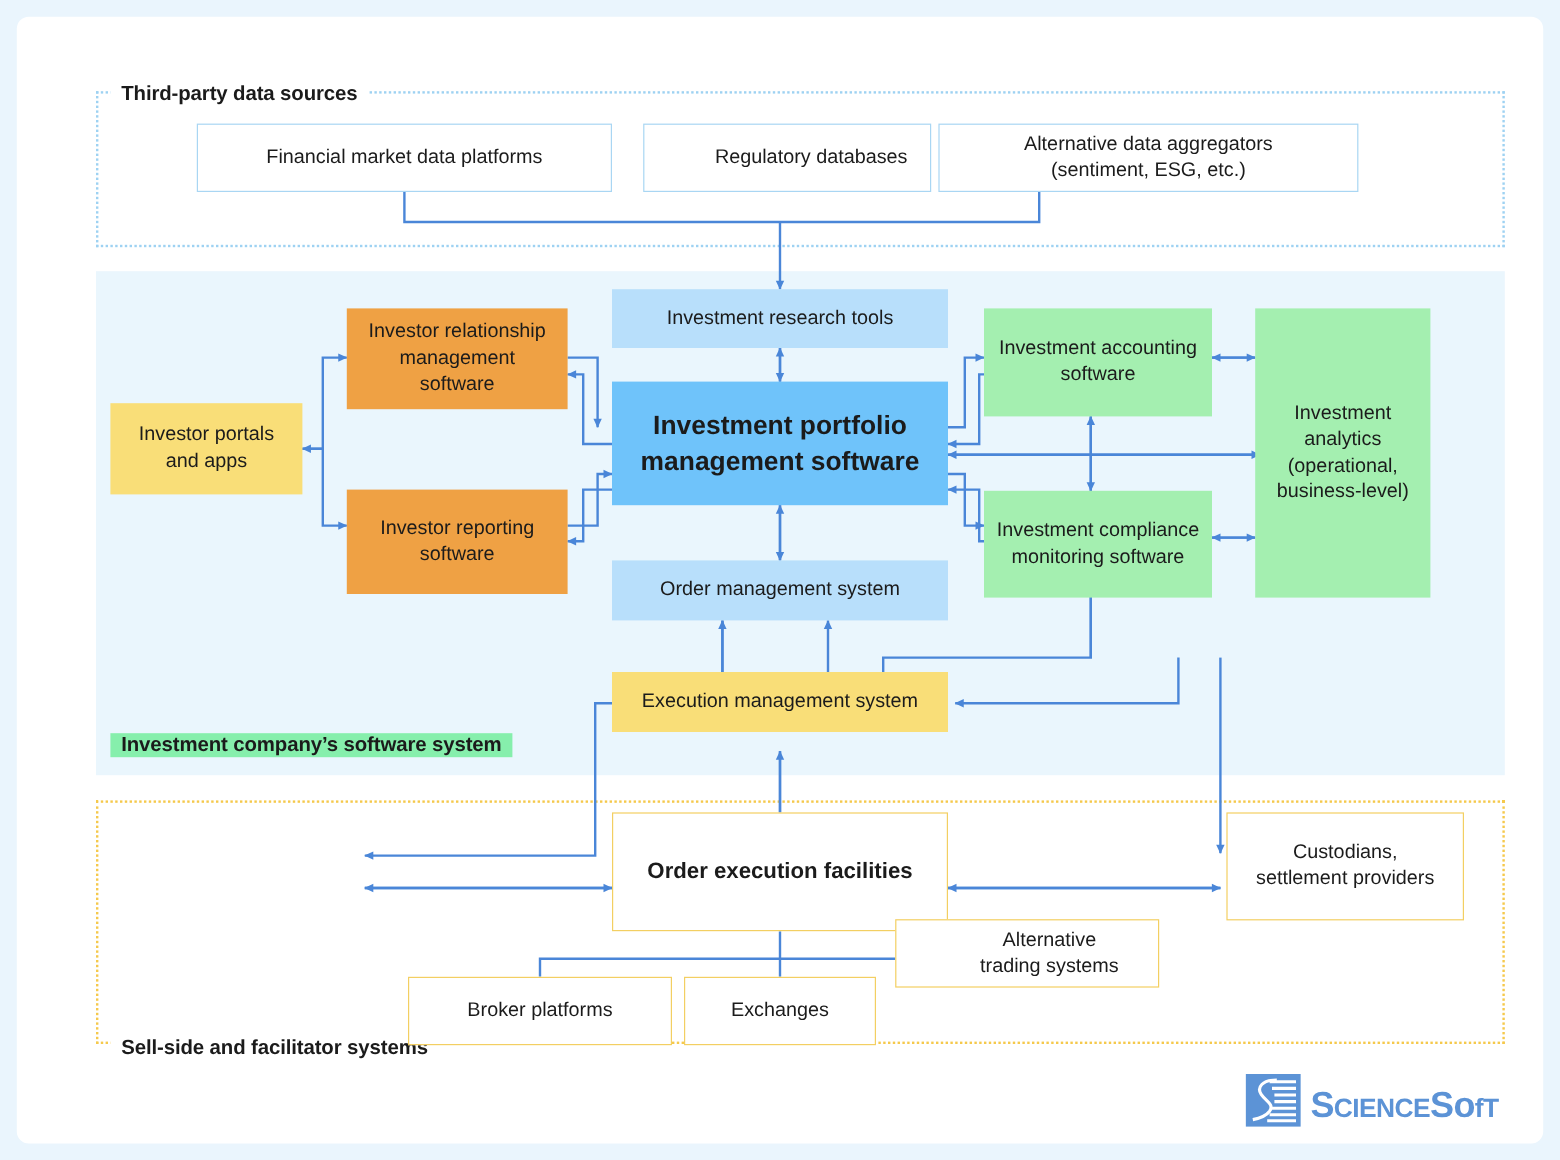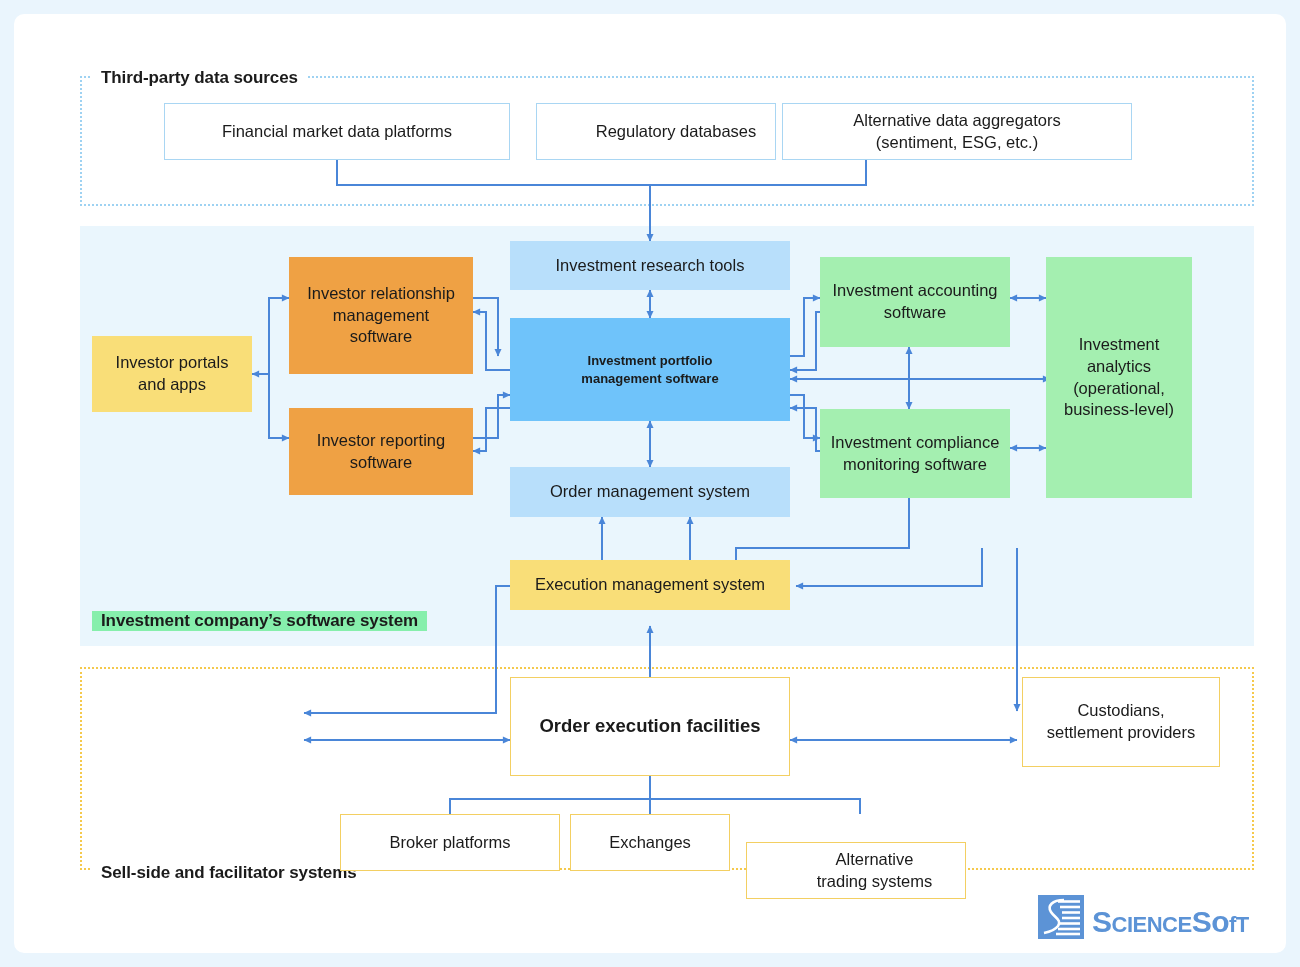--- a/index.html
+++ b/index.html
@@ -67,21 +67,21 @@
     text-align: center;
     font-size: 16.5px;
     line-height: 1.32;
     color: #1b1b1b;
     padding: 4px 8px;
     z-index: 5;
   }
   .box.outline-blue  { background:#ffffff; border:1px solid #a9d6f3; }
   .box.outline-gold  { background:#ffffff; border:1px solid #f3cf62; }
   .box.fill-lightblue{ background:#b8dffb; }
-  .box.fill-blue     { background:#6fc3fa; font-weight:bold; font-size:13px; }
+  .box.fill-blue     { background:#6fc3fa; font-weight:bold; font-size:22px; }
   .box.fill-orange   { background:#efa144; }
   .box.fill-yellow   { background:#f9de78; }
   .box.fill-green    { background:#a4efb0; }
   .box.bold          { font-weight:bold; font-size:18.5px; }
 
   
   #wires {
     position: absolute;
     left: 0; top: 0;
     width: 1272px; height: 939px;
@@ -218,21 +218,21 @@
       <span>
         <span>Investment portfolio</span><br>
         <span>management software</span>
       </span>
     </div>
 
     <div class="box fill-lightblue" style="left:496px; top:453px; width:280px; height:50px;">
       <span>Order management system</span>
     </div>
 
-    <div class="box fill-orange" style="left:275px; top:243px; width:184px; height:117px;">
+    <div class="box fill-orange" style="left:275px; top:243px; width:184px; height:84px;">
       <span>
         <span>Investor relationship</span><br>
         <span>management</span><br>
         <span>software</span>
       </span>
     </div>
 
     <div class="box fill-orange" style="left:275px; top:394px; width:184px; height:87px;">
       <span>
         <span>Investor reporting</span><br>
@@ -287,21 +287,21 @@
     </div>
 
     <div class="box outline-gold" style="left:326px; top:800px; width:220px; height:57px;">
       <span>Broker platforms</span>
     </div>
 
     <div class="box outline-gold" style="left:556px; top:800px; width:160px; height:57px;">
       <span>Exchanges</span>
     </div>
 
-    <div class="box outline-gold" style="left:732px; top:828px; width:220px; height:57px;padding-left:45px;">
+    <div class="box outline-gold" style="left:732px; top:752px; width:220px; height:57px;padding-left:45px;">
       <span>
         <span>Alternative</span><br>
         <span>trading systems</span>
       </span>
     </div>
 
     <div id="logo">
       <svg width="46" height="44" viewBox="0 0 46 44">
         <rect x="0" y="0" width="46" height="44" fill="#5c93d6"></rect>
         <path d="M30,4 C14,4 10,12 16,18 C22,24 28,27 22,33 C18,37 12,38 8,38 L8,4 Z" fill="#ffffff" opacity="0"></path>

